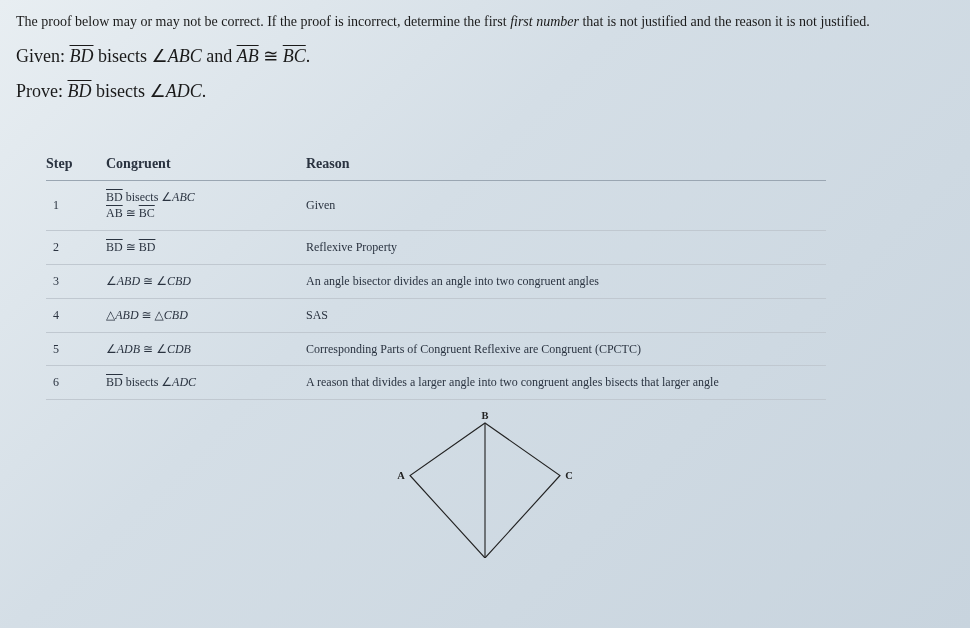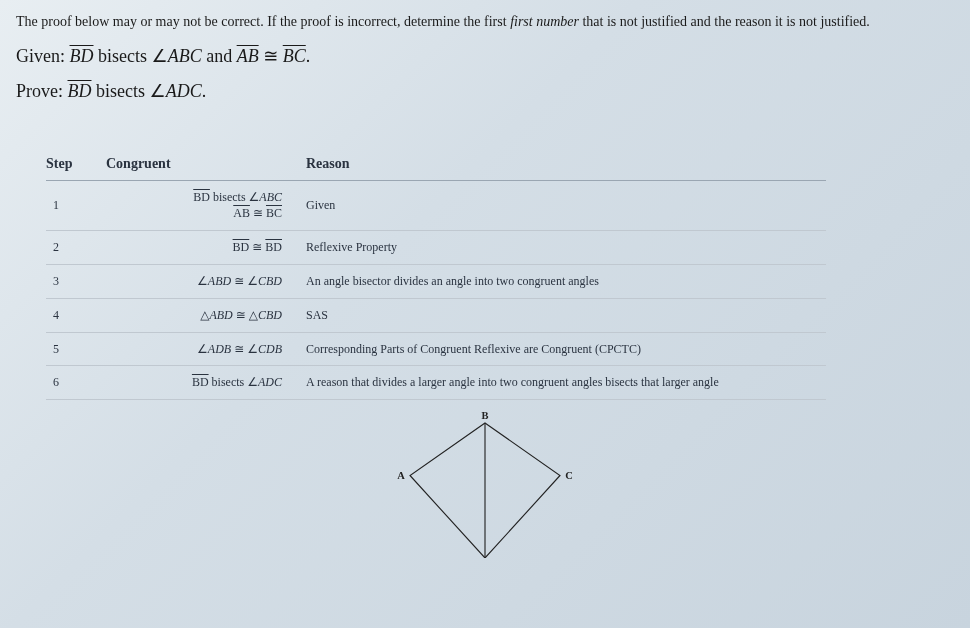--- a/index.html
+++ b/index.html
@@ -33,21 +33,21 @@
     border-bottom: 1px solid #9aa6b2;
     font-weight: bold;
     font-size: 14px;
   }
   td {
     padding: 8px 24px 8px 0;
     border-bottom: 1px solid #c0c8d0;
     vertical-align: middle;
   }
   td.step-col { width: 60px; text-align: center; padding-right: 40px; }
-  td.stmt-col { width: 200px; text-align: right; }
+  td.stmt-col { width: 200px; text-align: left; }
   td.reason-col { width: 520px; }
   .figure-wrap { text-align: center; margin-top: 8px; }
   svg { display: inline-block; }
   .lbl { font-family: "Times New Roman", serif; font-size: 14px; font-weight: bold; fill: #222; }
 </style>
 </head>
 <body>
 
 <div class="intro">
   <span>The proof below may or may not be correct. If the proof is </span><span style="">incorrect</span><span>, determine the first </span><span class="step-num">first number</span><span> that is not justified and the reason it is not justified.</span>

